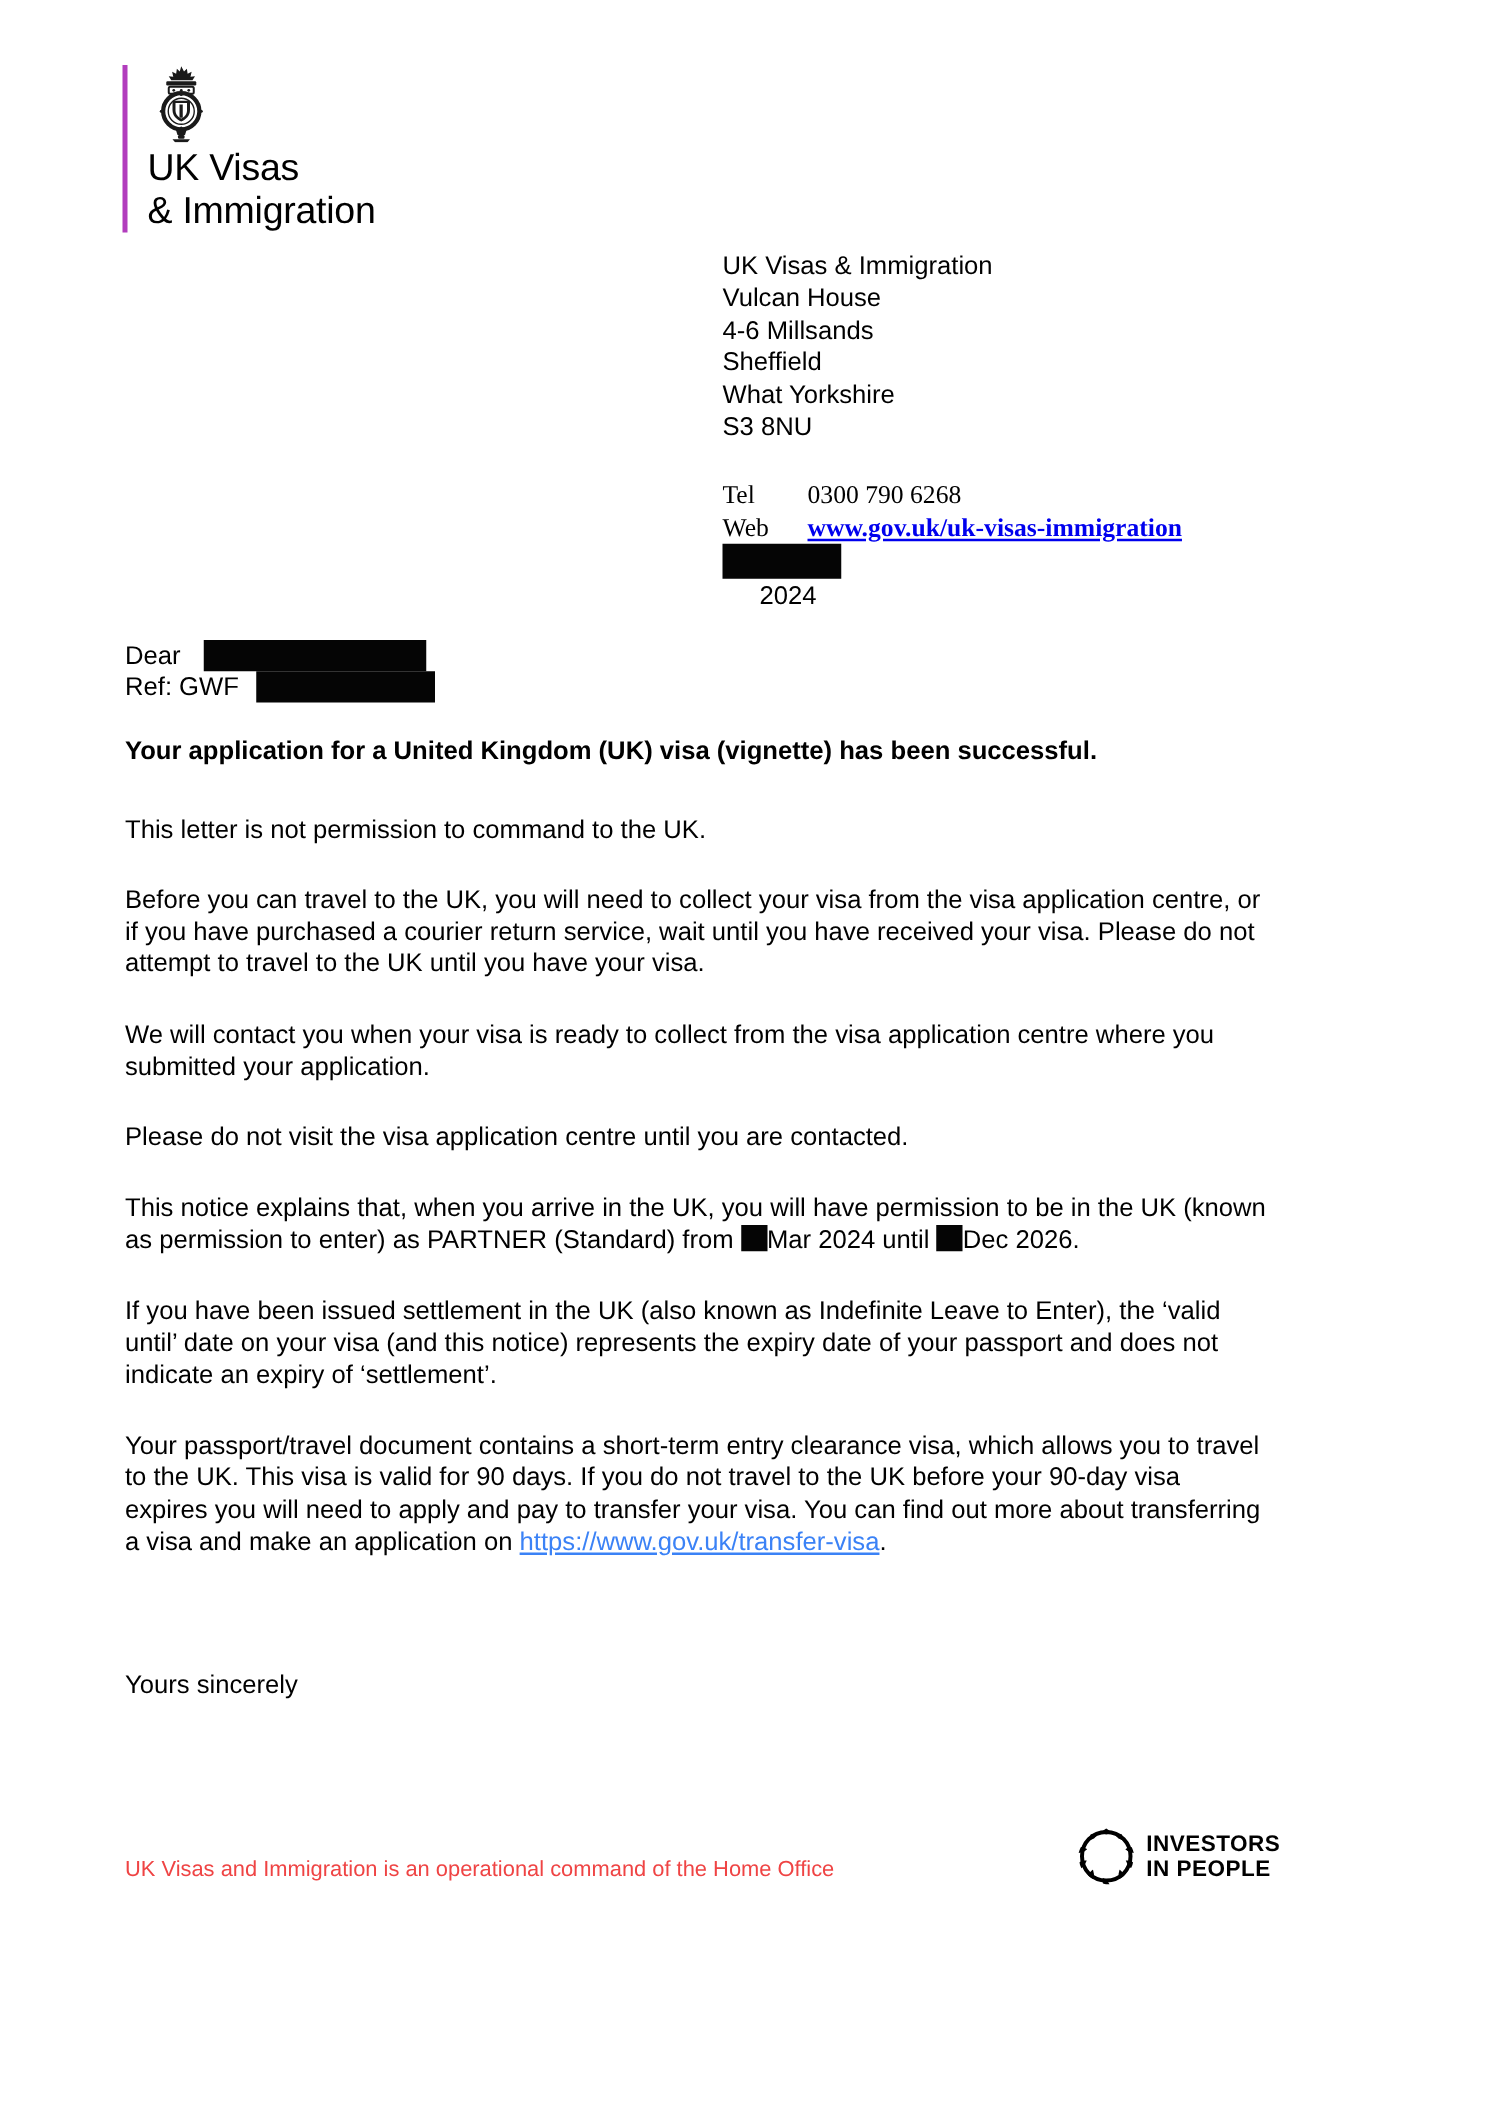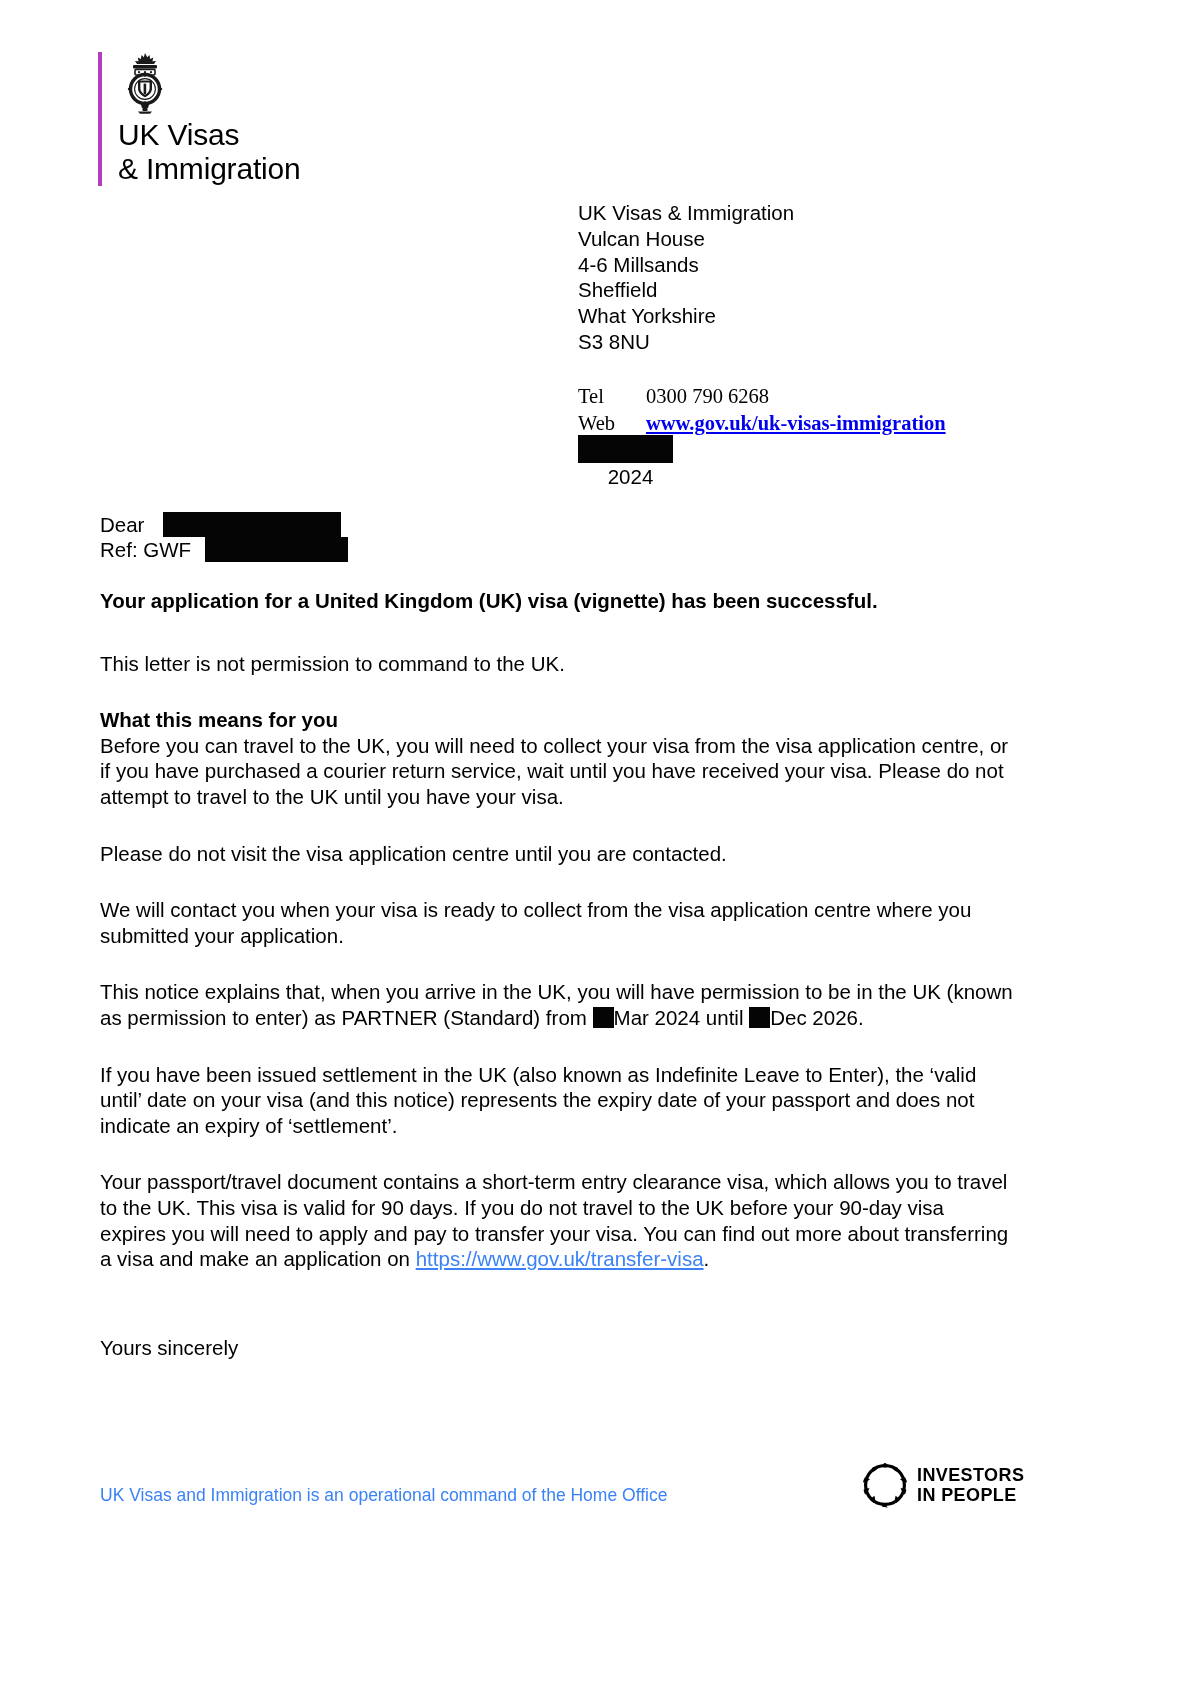--- a/index.html
+++ b/index.html
@@ -134,21 +134,21 @@
     font-size: 20.5px;
     line-height: 25px;
   }
 
   
   .footer-text {
     position: absolute;
     left: 100px;
     top: 1485px;
     font-size: 17.5px;
-    color: #3b82f6;
+    color: #ef4444;
   }
   .iip-logo {
     position: absolute;
     left: 862px;
     top: 1462px;
     display: flex;
     align-items: center;
   }
   .iip-wreath { width: 46px; height: 46px; flex: none; }
   .iip-words {
@@ -242,26 +242,25 @@
       <span class="redact redact-ref"></span>
     </div>
   </div>
 
   <div class="body-copy">
 
     <p class="headline">Your application for a United Kingdom (UK) visa (vignette) has been successful.</p>
 
     <p class="para">This letter is not permission to command to the UK.</p>
 
-    <p class="subhead">What this means for you</p>
     <p class="para-tight">Before you can travel to the UK, you will need to collect your visa from the visa application centre, or if you have purchased a courier return service, wait until you have received your visa. Please do not attempt to travel to the UK until you have your visa.</p>
 
+    <p class="para">We will contact you when your visa is ready to collect from the visa application centre where you submitted your application.</p>
+
     <p class="para">Please do not visit the visa application centre until you are contacted.</p>
-
-    <p class="para">We will contact you when your visa is ready to collect from the visa application centre where you submitted your application.</p>
 
     <p class="para"><span>This notice explains that, when you arrive in the UK, you will have permission to be in the UK (known as permission to enter) as PARTNER (Standard) from </span><span class="redact-inline"></span><span>Mar 2024 until </span><span class="redact-inline"></span><span>Dec 2026.</span></p>
 
     <p class="para">If you have been issued settlement in the UK (also known as Indefinite Leave to Enter), the ‘valid until’ date on your visa (and this notice) represents the expiry date of your passport and does not indicate an expiry of ‘settlement’.</p>
 
     <p class="para"><span>Your passport/travel document contains a short-term entry clearance visa, which allows you to travel to the UK. This visa is valid for 90 days. If you do not travel to the UK before your 90-day visa expires you will need to apply and pay to transfer your visa. You can find out more about transferring a visa and make an application on </span><a class="bodylink" href="#">https://www.gov.uk/transfer-visa</a><span>.</span></p>
 
   </div>
 
   <div class="signoff">Yours sincerely</div>

